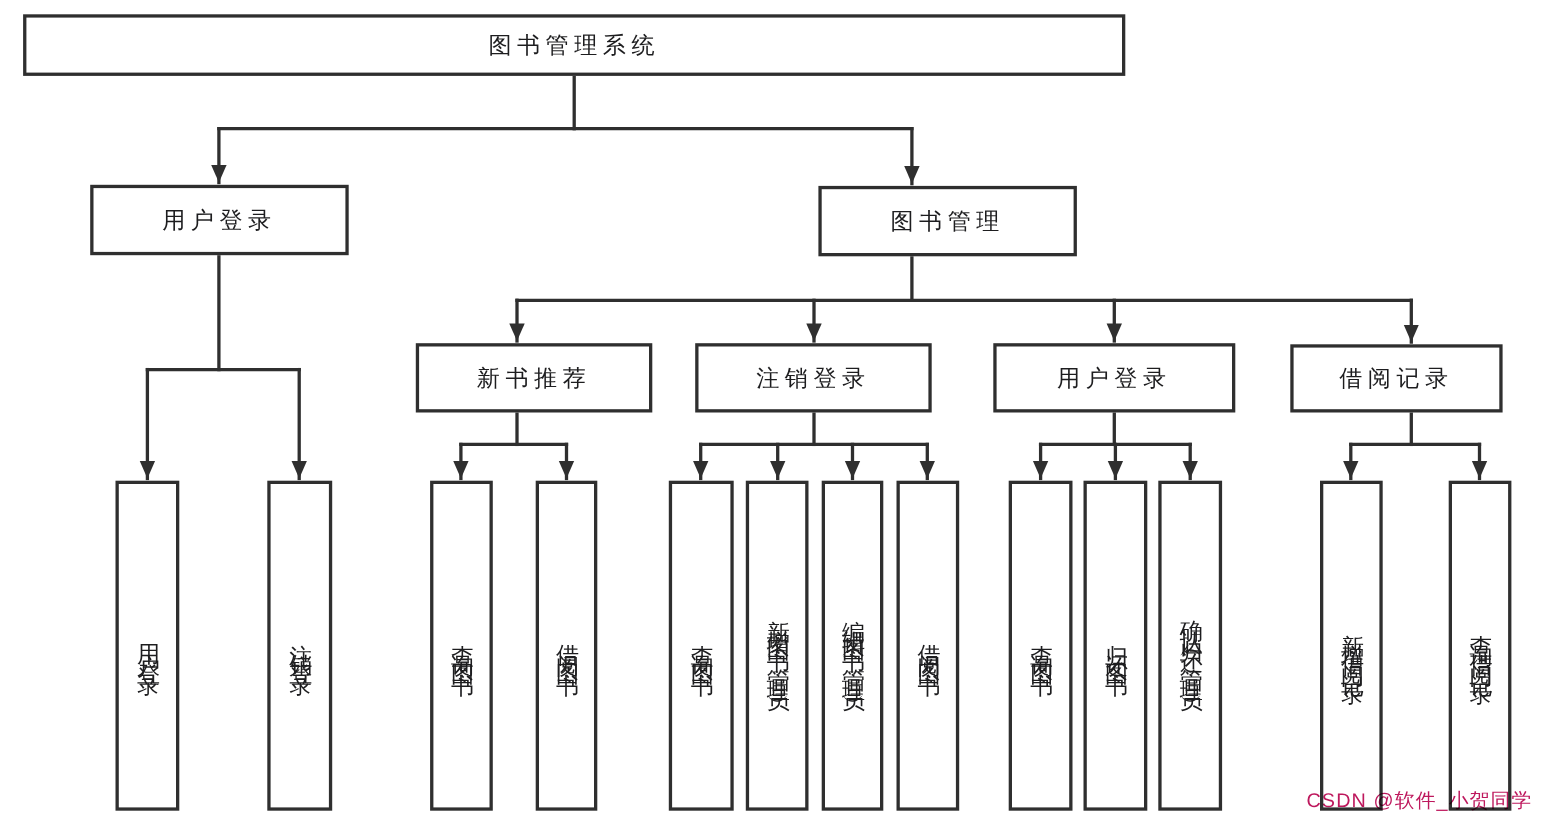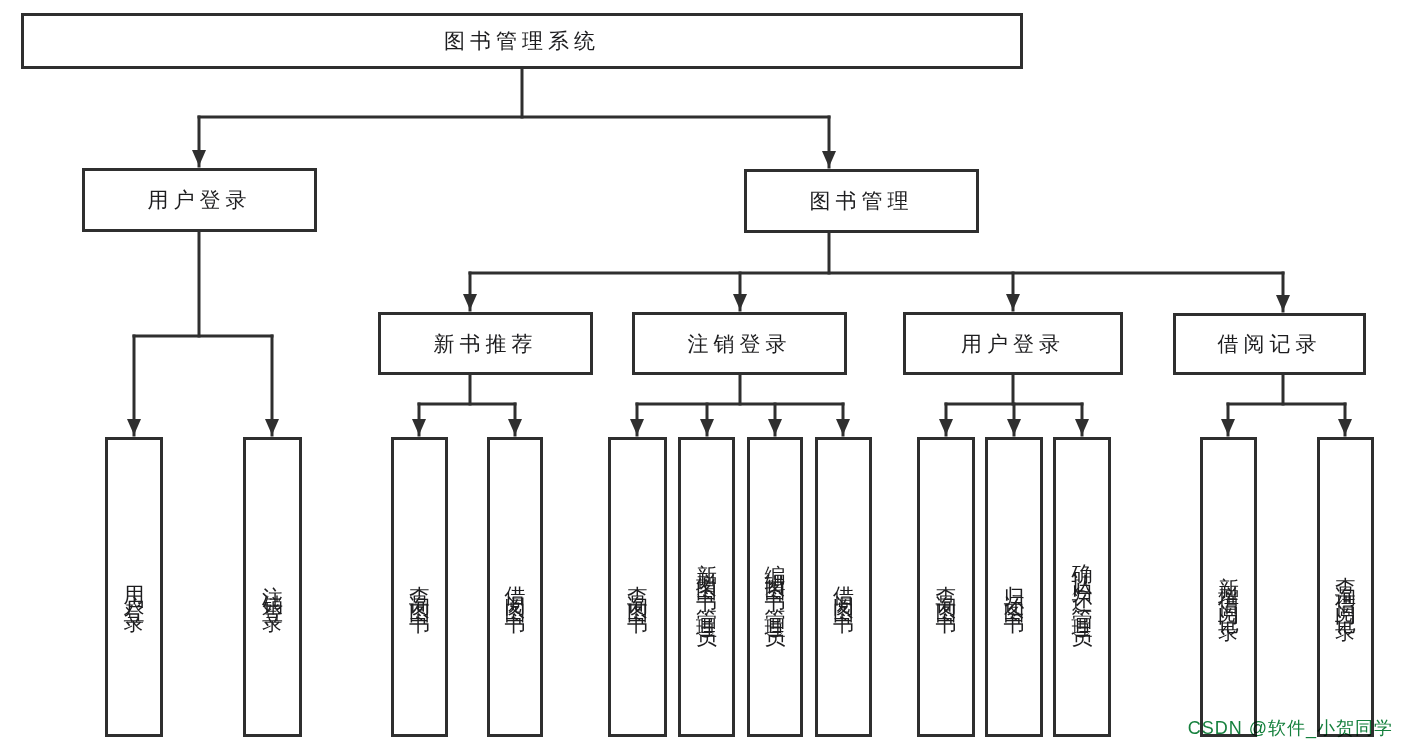--- a/index.html
+++ b/index.html
@@ -13,21 +13,21 @@
     border:3px solid #2f2f2f; color:#1d1d1f;
     display:flex; align-items:center; justify-content:center;
   }
   .hbox { font-size:21px; letter-spacing:5px; }
   .vtext {
     writing-mode:vertical-rl; text-orientation:mixed;
     font-size:21px; line-height:1.05; letter-spacing:9px; white-space:nowrap;
   }
   .watermark {
     position:absolute; right:12px; top:716px; font-size:18px;
-    color:#15803d; letter-spacing:1px; mix-blend-mode:multiply; z-index:5;
+    color:#be185d; letter-spacing:1px; mix-blend-mode:multiply; z-index:5;
   }
 </style>
 </head>
 <body>
 
 <div class="stage">
 
   <svg class="wires" width="1405" height="747" viewBox="0 0 1405 747">
     <defs>
       <marker id="ah" markerUnits="userSpaceOnUse" markerWidth="20" markerHeight="18" refX="16" refY="8" orient="auto">

